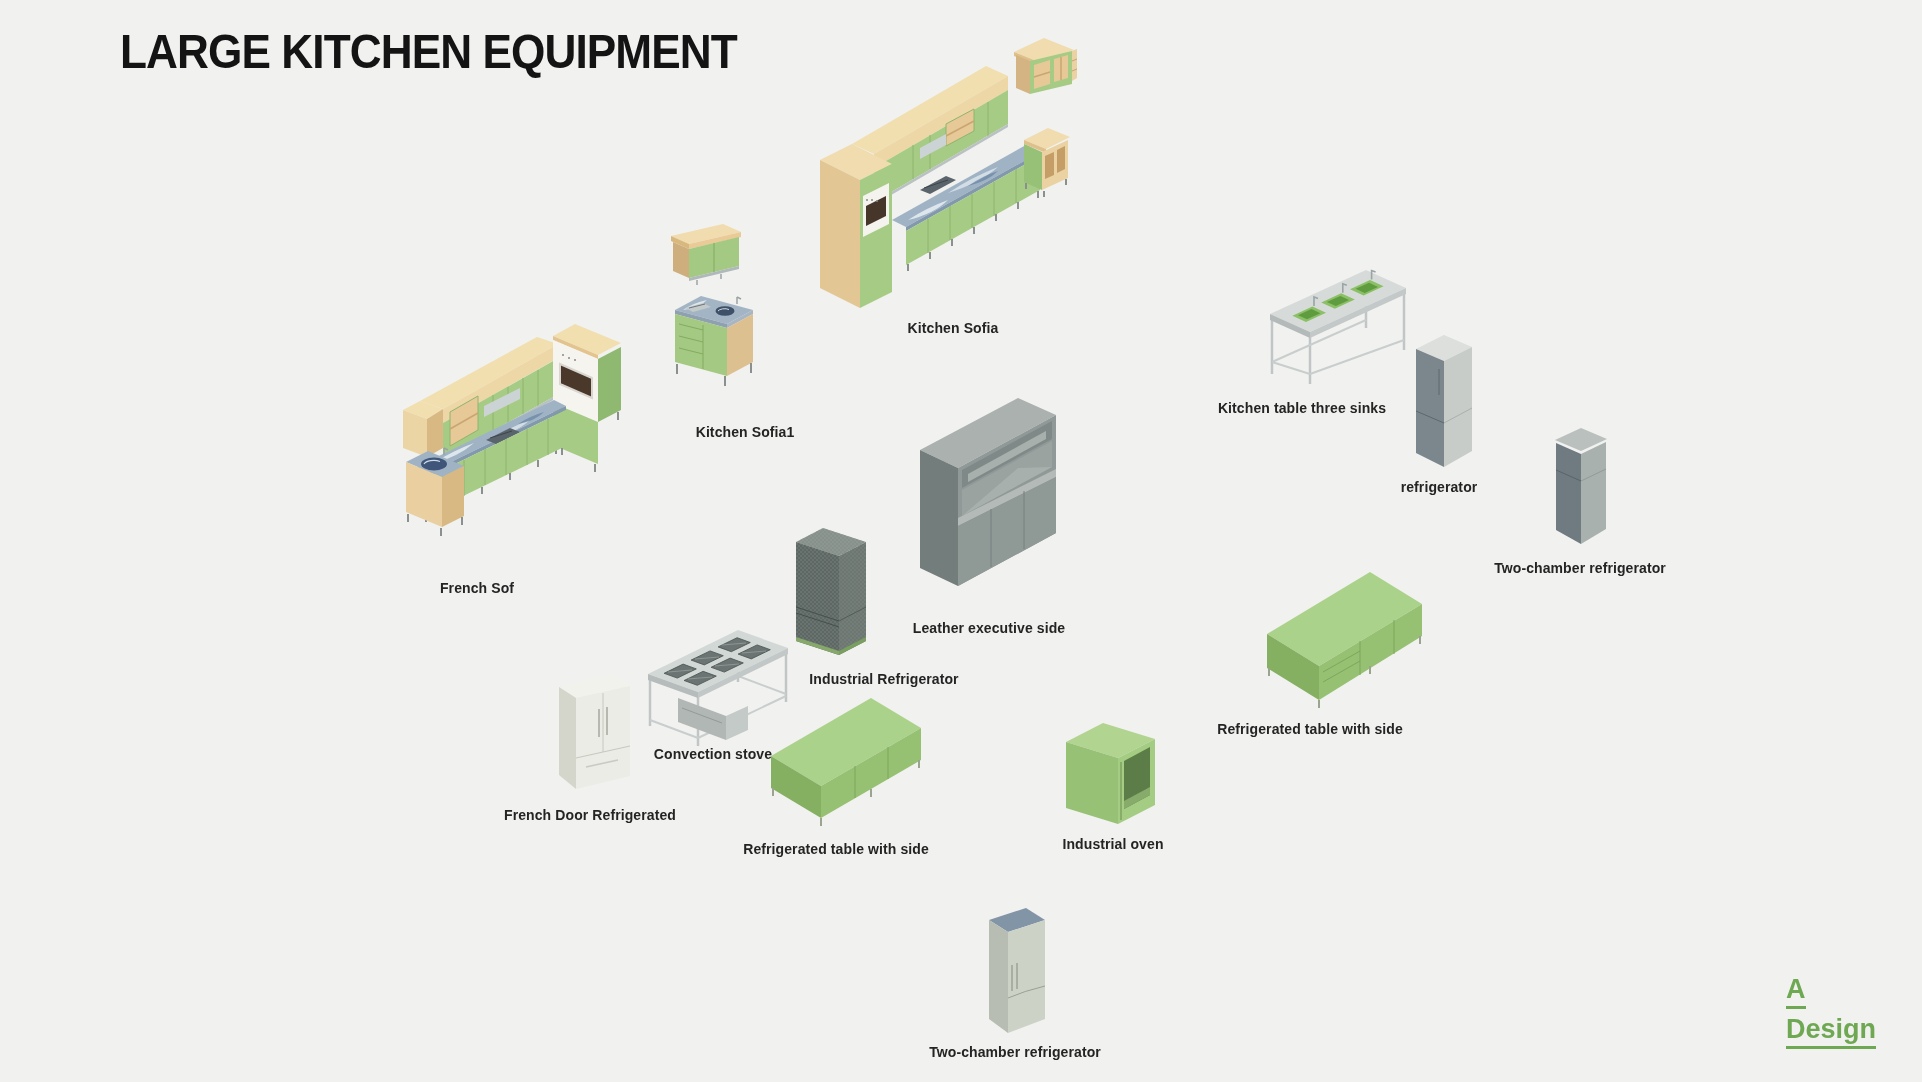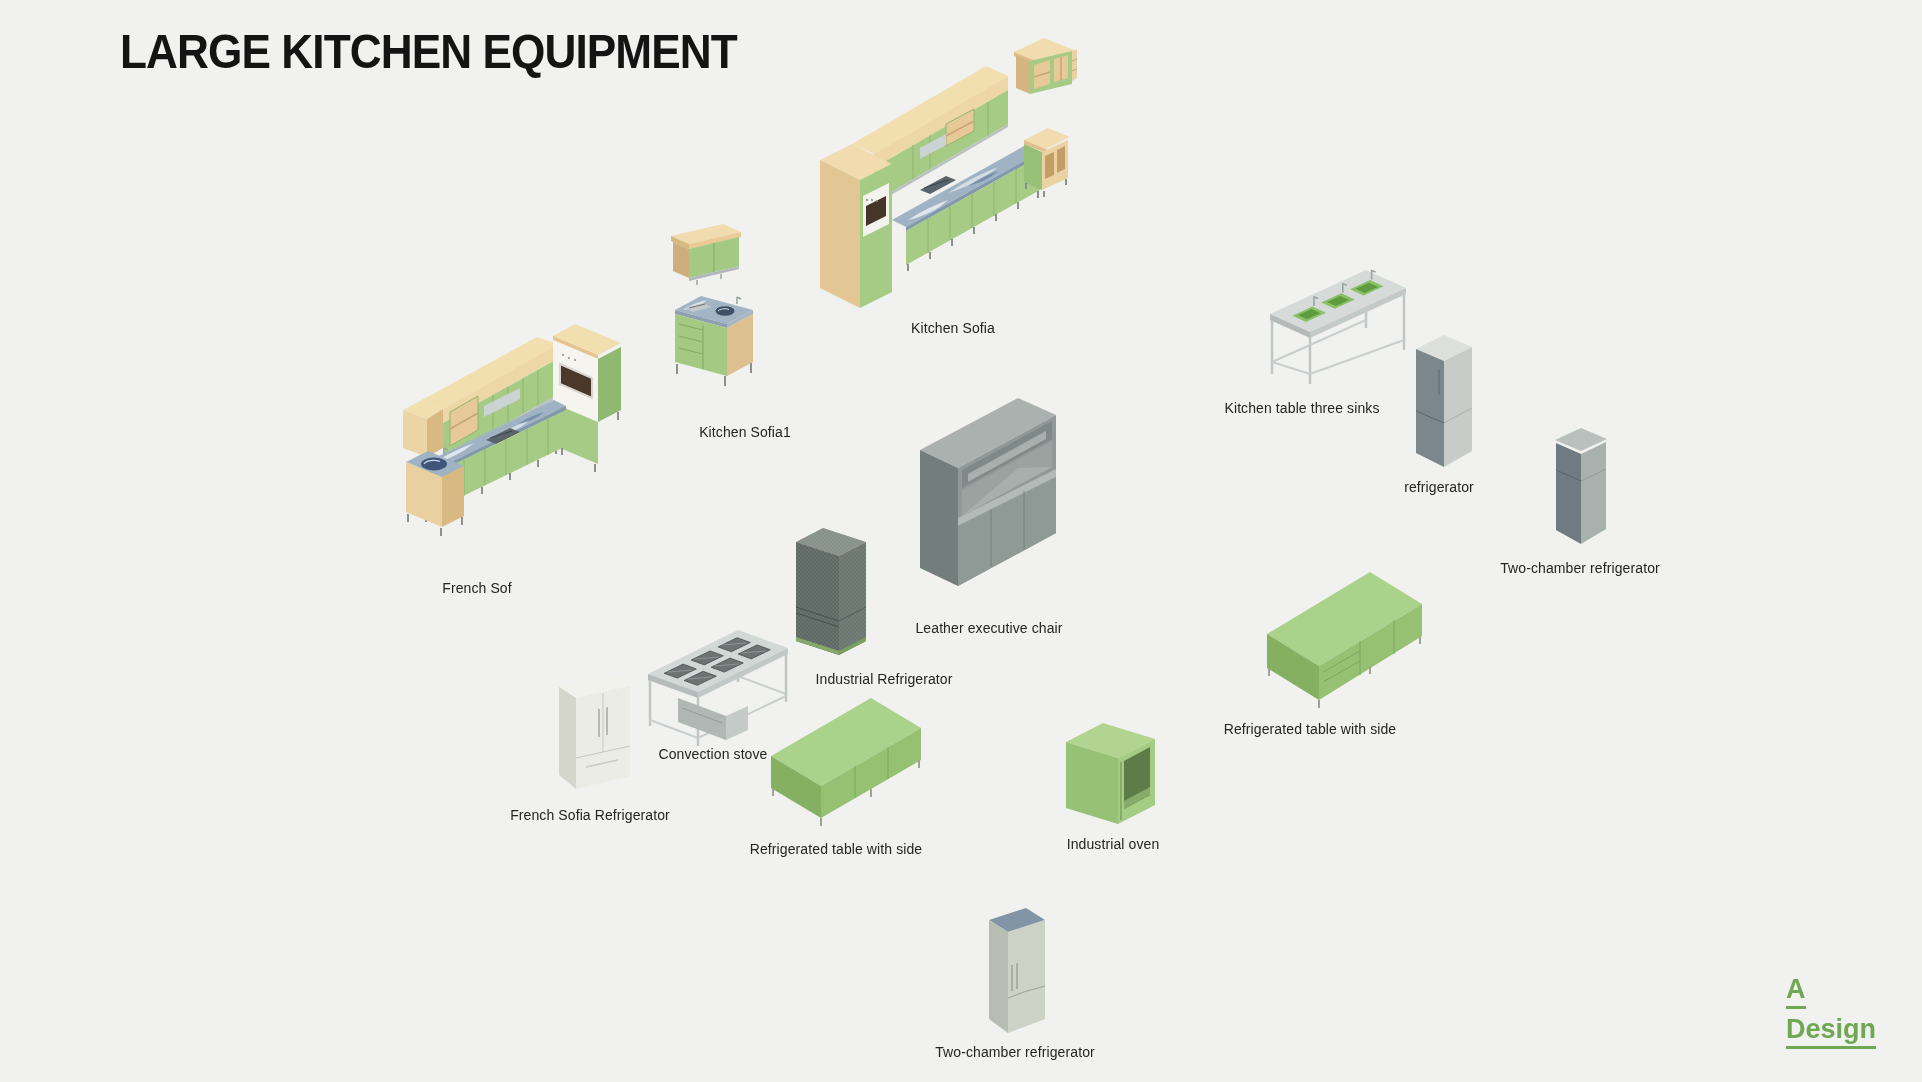--- a/index.html
+++ b/index.html
@@ -11,21 +11,21 @@
   .canvas{position:absolute;inset:0;}
   .page-title{
     position:absolute;left:120px;top:24px;margin:0;
     font-size:48px;font-weight:800;letter-spacing:-1px;color:#141414;
     transform:scaleX(0.92);transform-origin:left top;white-space:nowrap;
   }
   .item{position:absolute;}
   .item svg{display:block;width:100%;height:100%;}
   .item-label{
     position:absolute;transform:translateX(-50%);
-    font-size:14px;font-weight:400;color:#242424;white-space:nowrap;
+    font-size:14px;font-weight:700;color:#242424;white-space:nowrap;
     letter-spacing:0.1px;
   }
   .logo{
     position:absolute;left:1786px;top:976px;
     color:#6fa852;font-weight:700;font-size:27px;line-height:1.0;
   }
   .logo .u{display:inline-block;border-bottom:3px solid #6fa852;padding-bottom:3px;}
   .logo-line1{margin-bottom:7px;}
 </style>
 </head>
@@ -288,21 +288,21 @@
       <polygon points="44,80 134,31 134,49 44,98" fill="#7f8a88"></polygon>
       <polygon points="50,84 128,41 128,49 50,92" fill="#a8b0ad"></polygon>
       <polygon points="44,100 134,51 134,77 44,126" fill="#9aa3a0"></polygon>
       <polygon points="44,126 100,78 134,77 44,126" fill="#aeb5b2" opacity="0.7"></polygon>
       <polygon points="40,128 138,79 138,87 40,136" fill="#b4bab7"></polygon>
       <polygon points="40,136 138,87 138,143 40,196" fill="#8f9996"></polygon>
       <line x1="73" y1="119" x2="73" y2="177" stroke="#77807e" stroke-width="1"></line>
       <line x1="106" y1="101" x2="106" y2="159" stroke="#77807e" stroke-width="1"></line>
     </svg>
   </figure>
-  <div class="item-label" style="left:989px;top:620px">Leather executive chair</div>
+  <div class="item-label" style="left:989px;top:620px">Leather executive side</div>
 
   <figure class="item" style="left:793px;top:512px;width:78px;height:147px;margin:0">
     <svg viewBox="0 0 78 147">
       <defs>
         <pattern id="mesh" width="4" height="4" patternUnits="userSpaceOnUse">
           <path d="M0,4 L4,0 M0,0 L4,4" stroke="#7d8781" stroke-width="0.4"></path>
         </pattern>
       </defs>
       <polygon points="3,30 30,16 73,30 46,44" fill="#8d9791"></polygon>
       <polygon points="3,30 30,16 73,30 46,44" fill="url(#mesh)"></polygon>
@@ -366,21 +366,21 @@
       <polygon points="3,14 57,2 74,13 20,25" fill="#f1f2ec"></polygon>
       <polygon points="3,14 20,25 20,116 3,102" fill="#d4d6cc"></polygon>
       <polygon points="20,25 74,13 74,103 20,116" fill="#ebece5"></polygon>
       <line x1="47" y1="20" x2="47" y2="79" stroke="#c6c8bf" stroke-width="1"></line>
       <line x1="43" y1="36" x2="43" y2="64" stroke="#aaaca3" stroke-width="1.6"></line>
       <line x1="51" y1="34" x2="51" y2="62" stroke="#aaaca3" stroke-width="1.6"></line>
       <line x1="20" y1="85" x2="74" y2="73" stroke="#c6c8bf" stroke-width="1"></line>
       <line x1="30" y1="94" x2="62" y2="87" stroke="#c9cbc2" stroke-width="1.6"></line>
     </svg>
   </figure>
-  <div class="item-label" style="left:590px;top:807px">French Sofia Refrigerator</div>
+  <div class="item-label" style="left:590px;top:807px">French Door Refrigerated</div>
 
   <figure class="item" style="left:770px;top:696px;width:157px;height:136px;margin:0">
     <svg viewBox="0 0 157 136">
       <polygon points="1,60 101,2 151,32 51,90" fill="#abd28a"></polygon>
       <polygon points="1,60 51,90 51,122 1,92" fill="#85b062"></polygon>
       <polygon points="51,90 151,32 151,64 51,122" fill="#96c173"></polygon>
       <line x1="85" y1="70" x2="85" y2="102" stroke="#7da75c" stroke-width="1"></line>
       <line x1="118" y1="51" x2="118" y2="83" stroke="#7da75c" stroke-width="1"></line>
       <g stroke="#9aa48f" stroke-width="2">
         <line x1="3" y1="92" x2="3" y2="100"></line>

